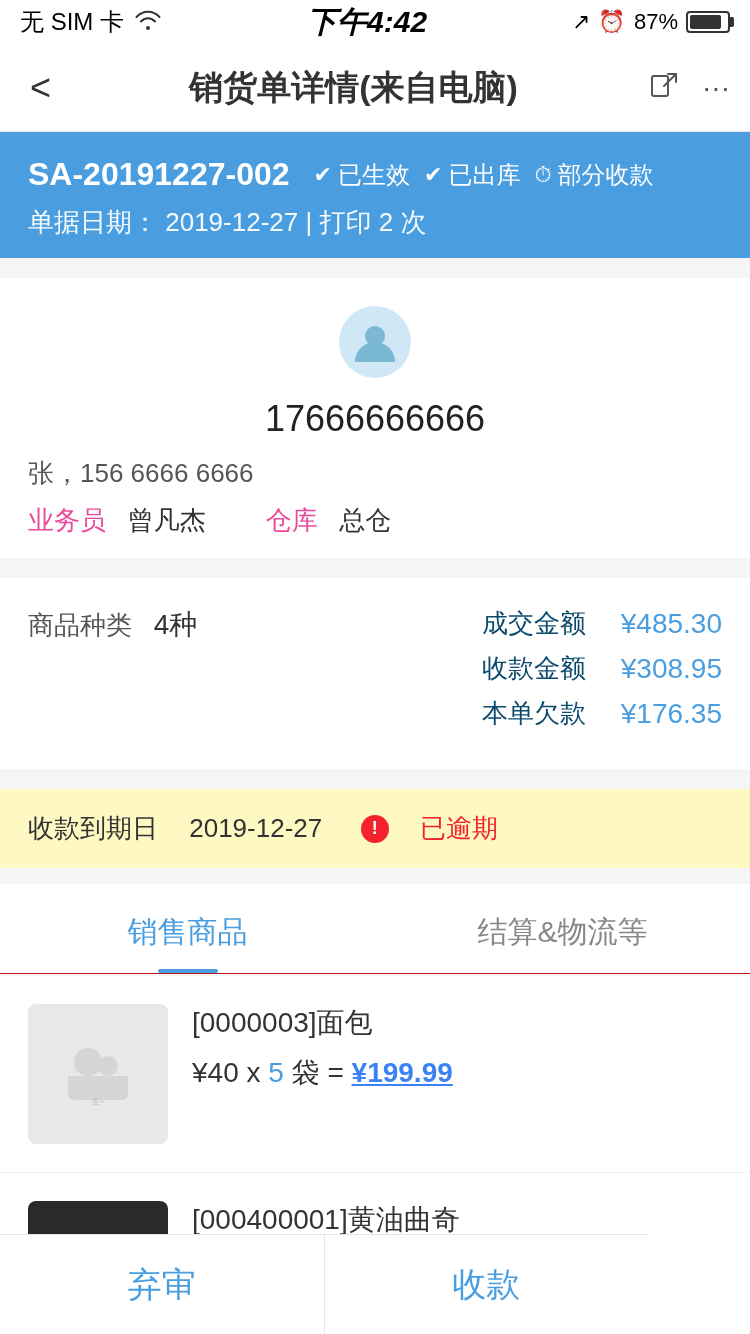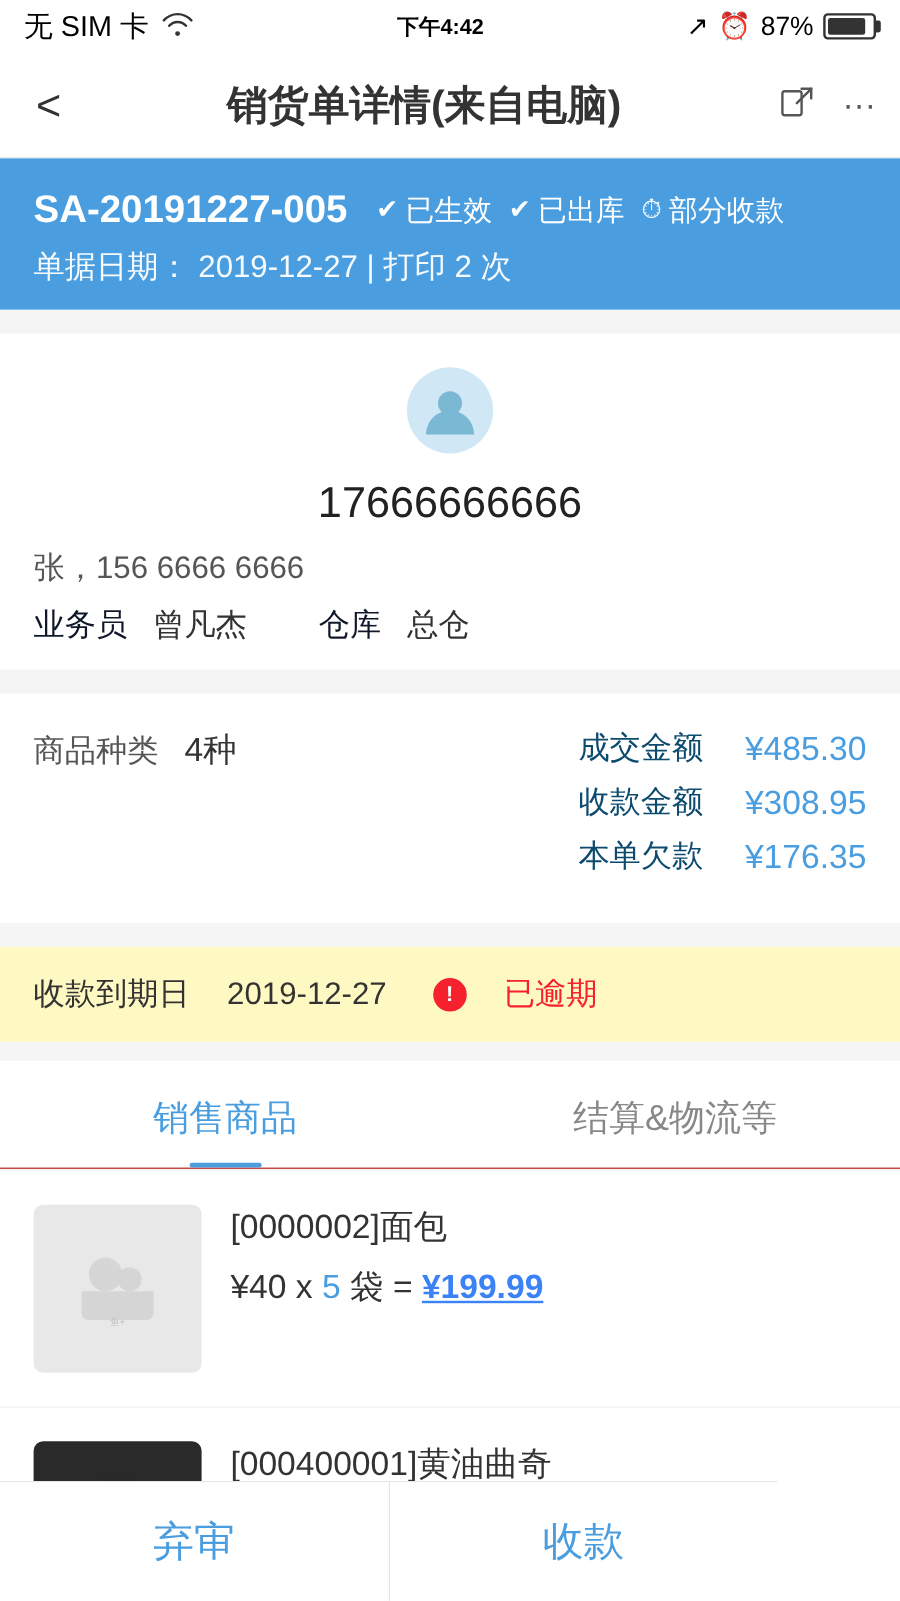--- a/index.html
+++ b/index.html
@@ -18,21 +18,21 @@
       height: 44px;
       background: #fff;
       display: flex;
       align-items: center;
       justify-content: space-between;
       padding: 0 20px;
       font-size: 24px;
       font-weight: 500;
     }
     .status-left { display: flex; align-items: center; gap: 10px; }
-    .status-center { font-size: 18px; font-weight: 600; }
+    .status-center { font-size: 30px; font-weight: 600; font-style: italic; }
     .status-right { display: flex; align-items: center; gap: 8px; font-size: 22px; }
     .battery {
       width: 44px; height: 22px; border: 2px solid #333; border-radius: 4px; position: relative;
       display: inline-flex; align-items: center; padding: 2px;
     }
     .battery::after {
       content: ''; position: absolute; right: -6px; top: 50%; transform: translateY(-50%);
       width: 4px; height: 10px; background: #333; border-radius: 0 2px 2px 0;
     }
     .battery-fill { width: 87%; height: 100%; background: #333; border-radius: 2px; }
@@ -90,21 +90,21 @@
       width: 72px; height: 72px; border-radius: 50%;
       background: #d0e8f5;
       display: flex; align-items: center; justify-content: center;
       font-size: 36px; color: #7bb8d4; flex-shrink: 0;
     }
     .customer-name { font-size: 36px; font-weight: 500; color: #222; }
     .customer-sub { font-size: 26px; color: #555; margin-bottom: 12px; }
     .customer-meta {
       display: flex; gap: 60px; font-size: 26px; color: #333; margin-top: 8px;
     }
-    .meta-label { color: #0f172a; margin-top: 45px; }
+    .meta-label { color: #ec4899; margin-top: 45px; }
     .meta-value { color: #333; }
 
     
     .stats-section {
       background: #fff;
       padding: 28px 28px;
       margin-top: 20px;
       display: flex;
       justify-content: space-between;
       align-items: flex-start;
@@ -268,21 +268,21 @@
         <path d="M22 8h8v8" stroke="#555" stroke-width="2" stroke-linecap="round"></path>
         <path d="M30 8L18 20" stroke="#555" stroke-width="2" stroke-linecap="round"></path>
       </svg>
     </span>
     <span class="nav-icon">···</span>
   </div>
 </div>
 
 <div class="header-banner">
   <div class="banner-top">
-    <span class="order-id">SA-20191227-005</span>
+    <span class="order-id">SA-20191227-002</span>
     <div class="status-badges">
       <span class="badge">
         <span class="check">✔</span>
         <span>已生效</span>
       </span>
       <span class="badge">
         <span class="check">✔</span>
         <span>已出库</span>
       </span>
       <span class="badge">
@@ -371,21 +371,21 @@
   <div class="product-item">
     <div class="product-image">
       <svg viewBox="0 0 80 80" fill="none">
         <circle cx="30" cy="28" r="14" fill="#bbb"></circle>
         <circle cx="50" cy="32" r="10" fill="#bbb"></circle>
         <path d="M10 42h60v18a6 6 0 0 1-6 6H16a6 6 0 0 1-6-6V42z" fill="#bbb"></path>
         <text x="40" y="70" text-anchor="middle" font-size="8" fill="#888">鱼+</text>
       </svg>
     </div>
     <div class="product-info">
-      <div class="product-name">[0000002]面包</div>
+      <div class="product-name">[0000003]面包</div>
       <div class="product-price">
         <span>¥40</span>
         <span> x </span>
         <span class="highlight">5</span>
         <span>袋</span>
         <span> = </span>
         <span class="total">¥199.99</span>
       </div>
     </div>
   </div>

